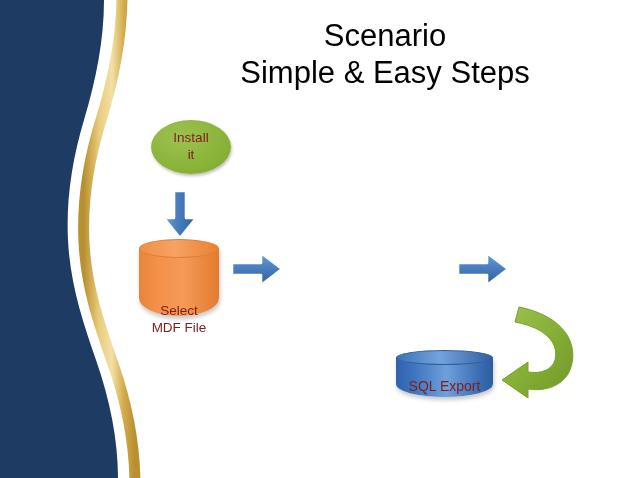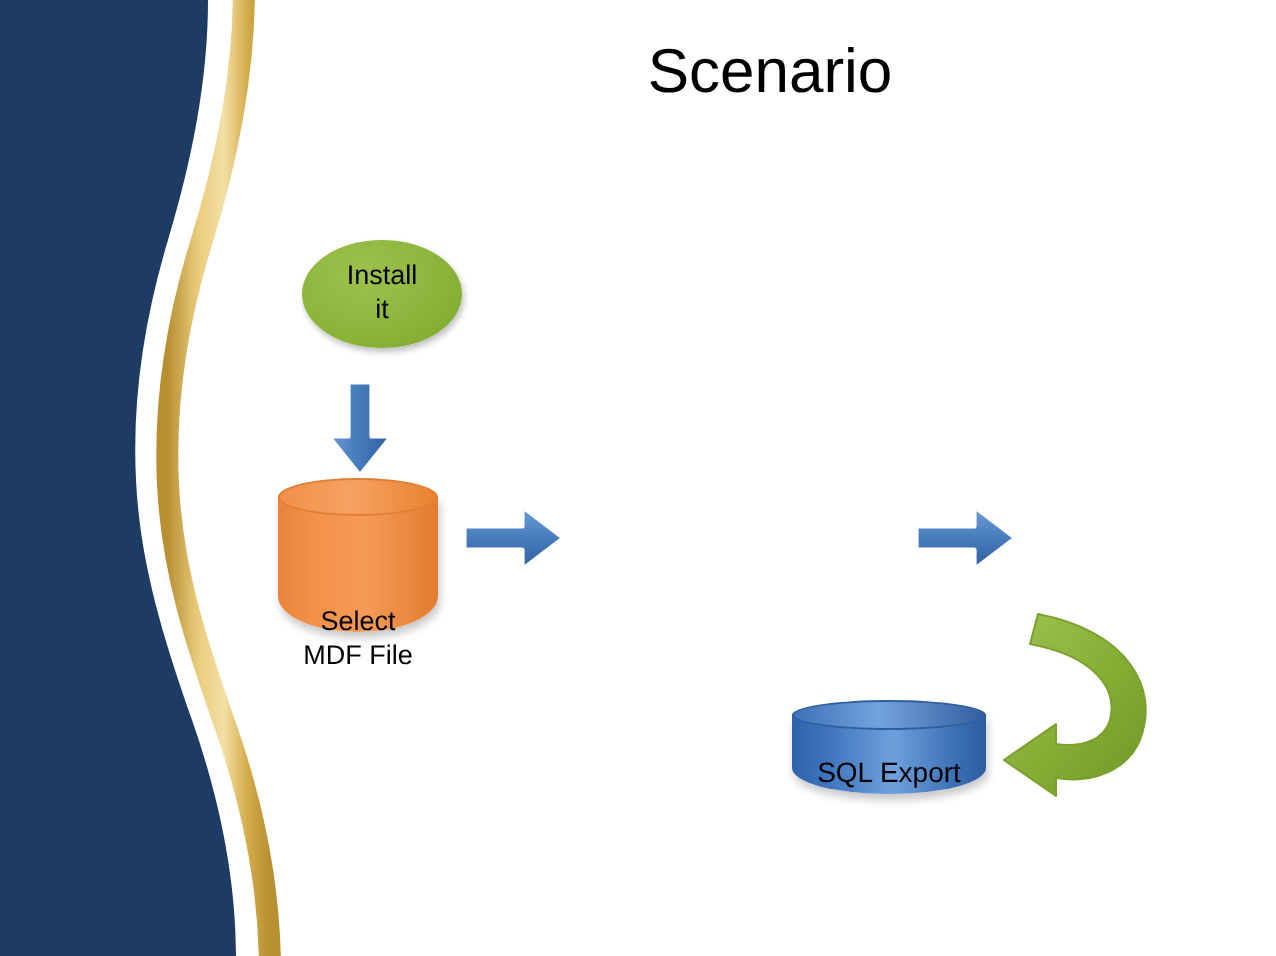--- a/index.html
+++ b/index.html
@@ -51,21 +51,21 @@
   .shape-label {
     position: absolute;
     left: 0;
     top: 0;
     width: 100%;
     height: 100%;
     display: flex;
     flex-direction: column;
     align-items: center;
     justify-content: center;
-    color: #000000;
+    color: #7f1d1d;
     font-size: 14px;
     line-height: 1.25;
     text-align: center;
     white-space: pre-line;
     pointer-events: none;
   }
 
   
   #install-oval {
     position: absolute;
@@ -219,20 +219,21 @@
       <path d="M 122,-6
                C 122,36 114,78 101,120
                C 88,162 82,202 84,242
                C 86,286 99,324 113,364
                C 127,404 135,444 135,486" fill="none" stroke="url(#goldGrad)" stroke-width="11" stroke-linecap="butt"></path>
     </svg>
   </div>
 
   <div id="title-block">
     <span class="tline">Scenario</span>
+    <span class="tline">Simple &amp; Easy Steps</span>
   </div>
 
   <div id="install-oval">
     <div class="body"></div>
     <div class="shape-label">Install
 it</div>
   </div>
 
   <div class="arrow" id="arrow-down">
     <svg width="40" height="52" viewBox="0 0 40 52" xmlns="http://www.w3.org/2000/svg">

